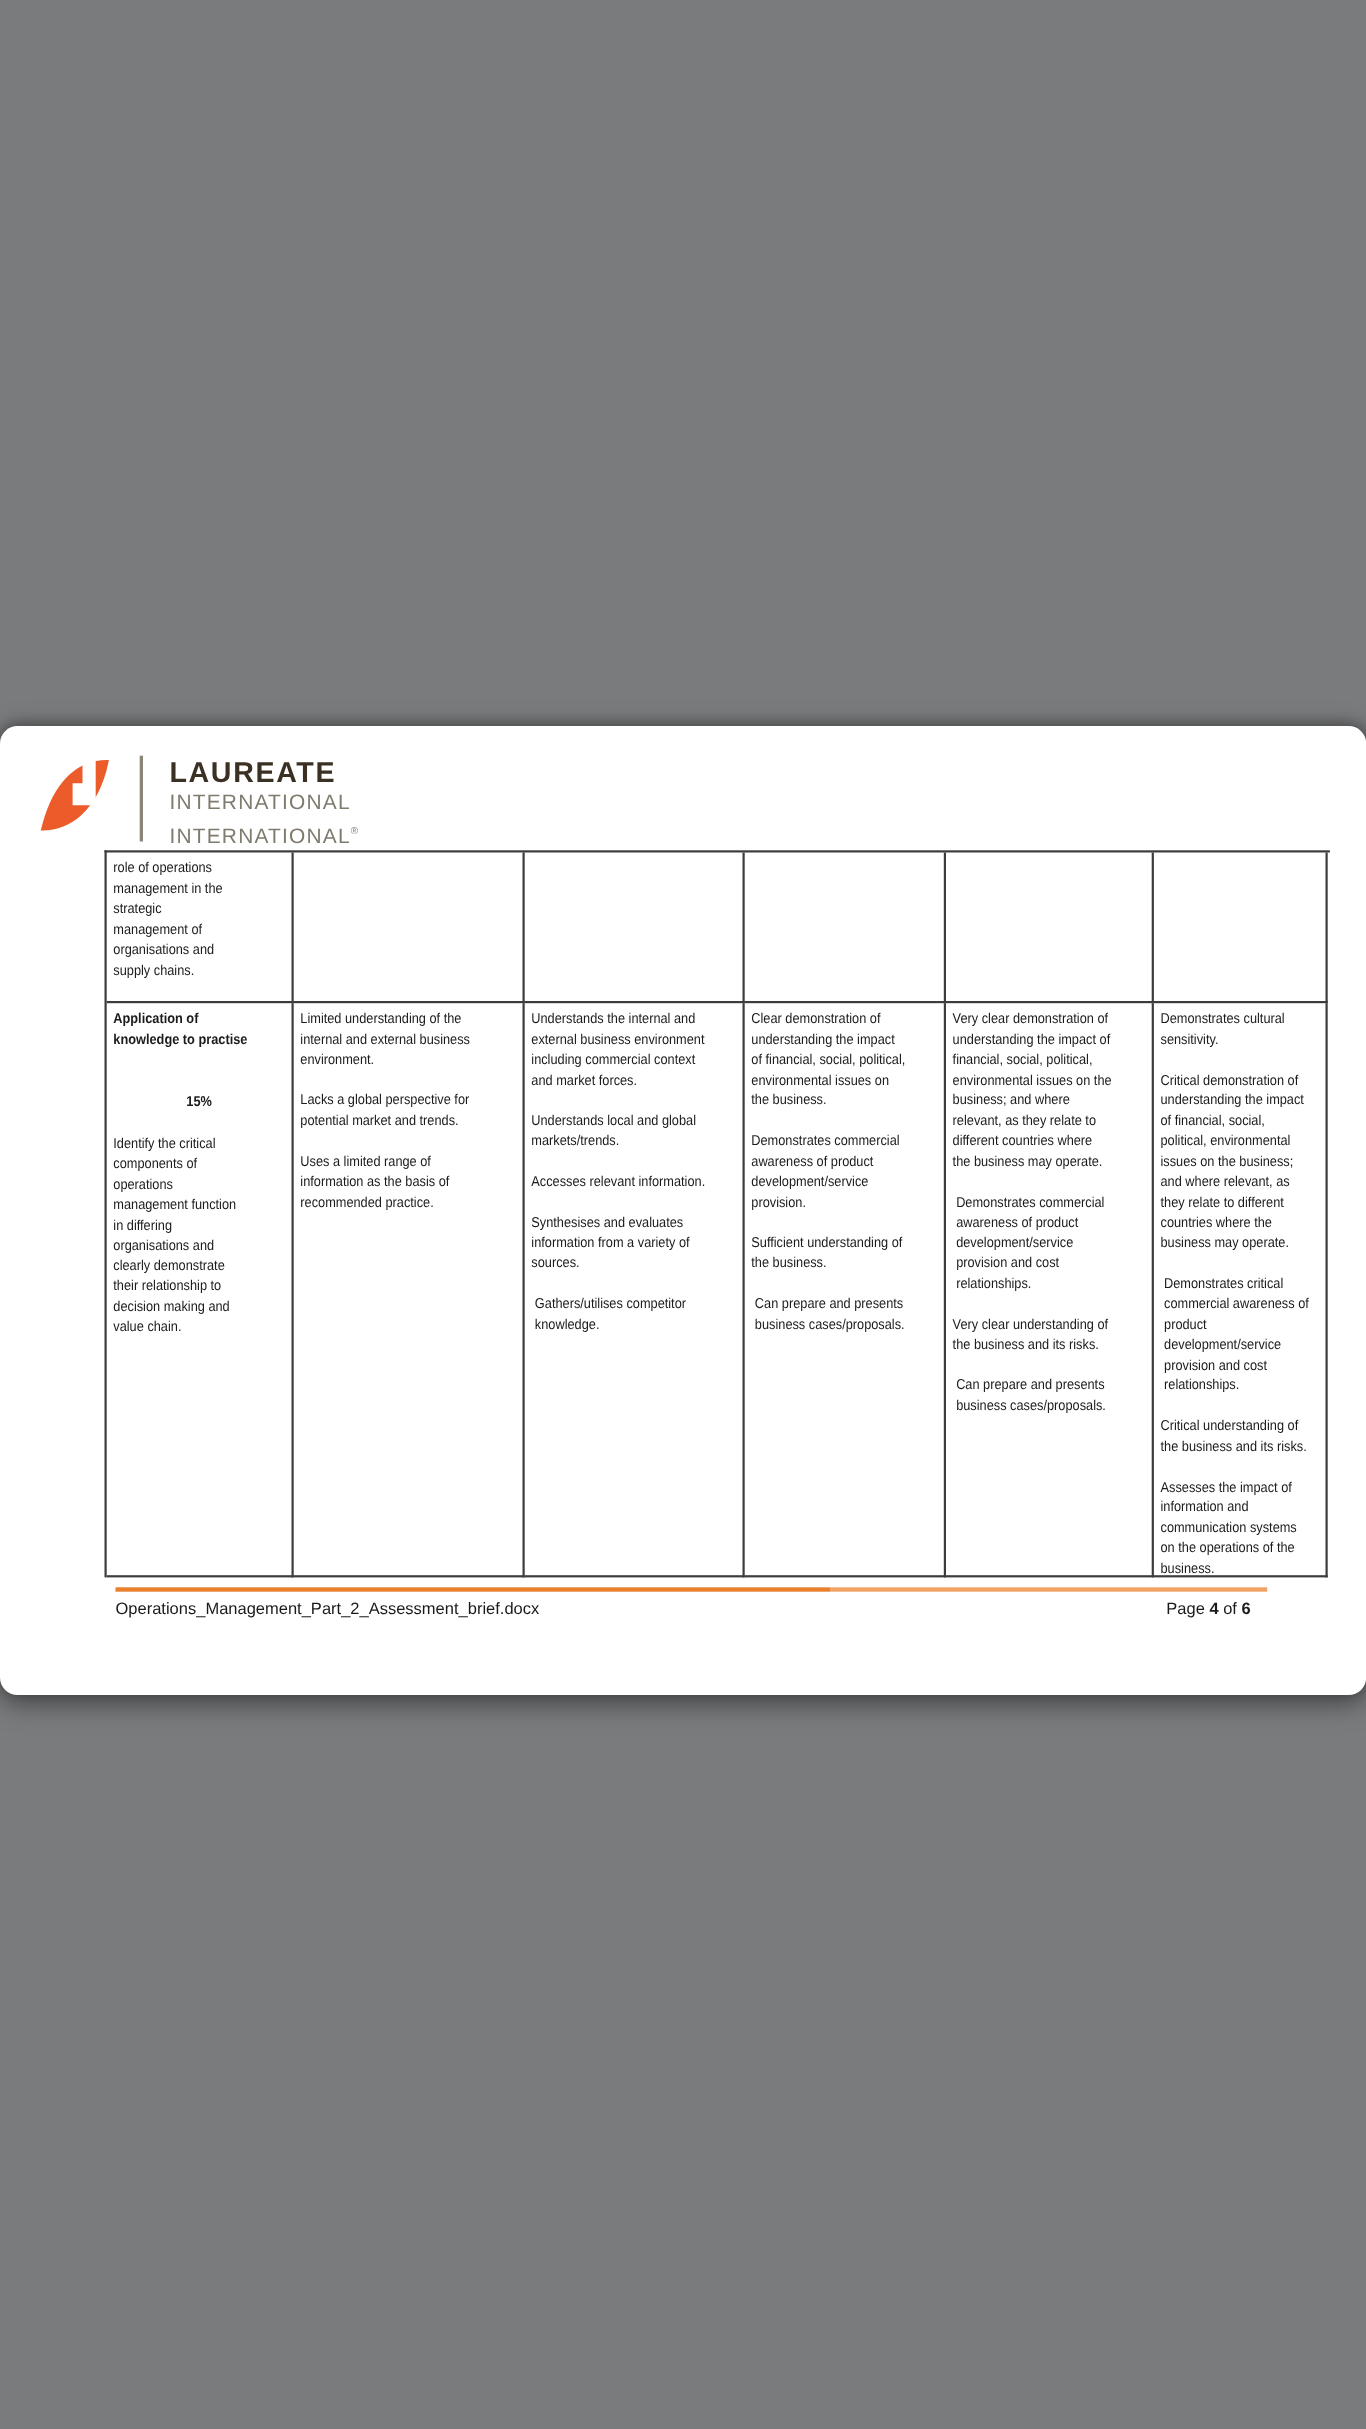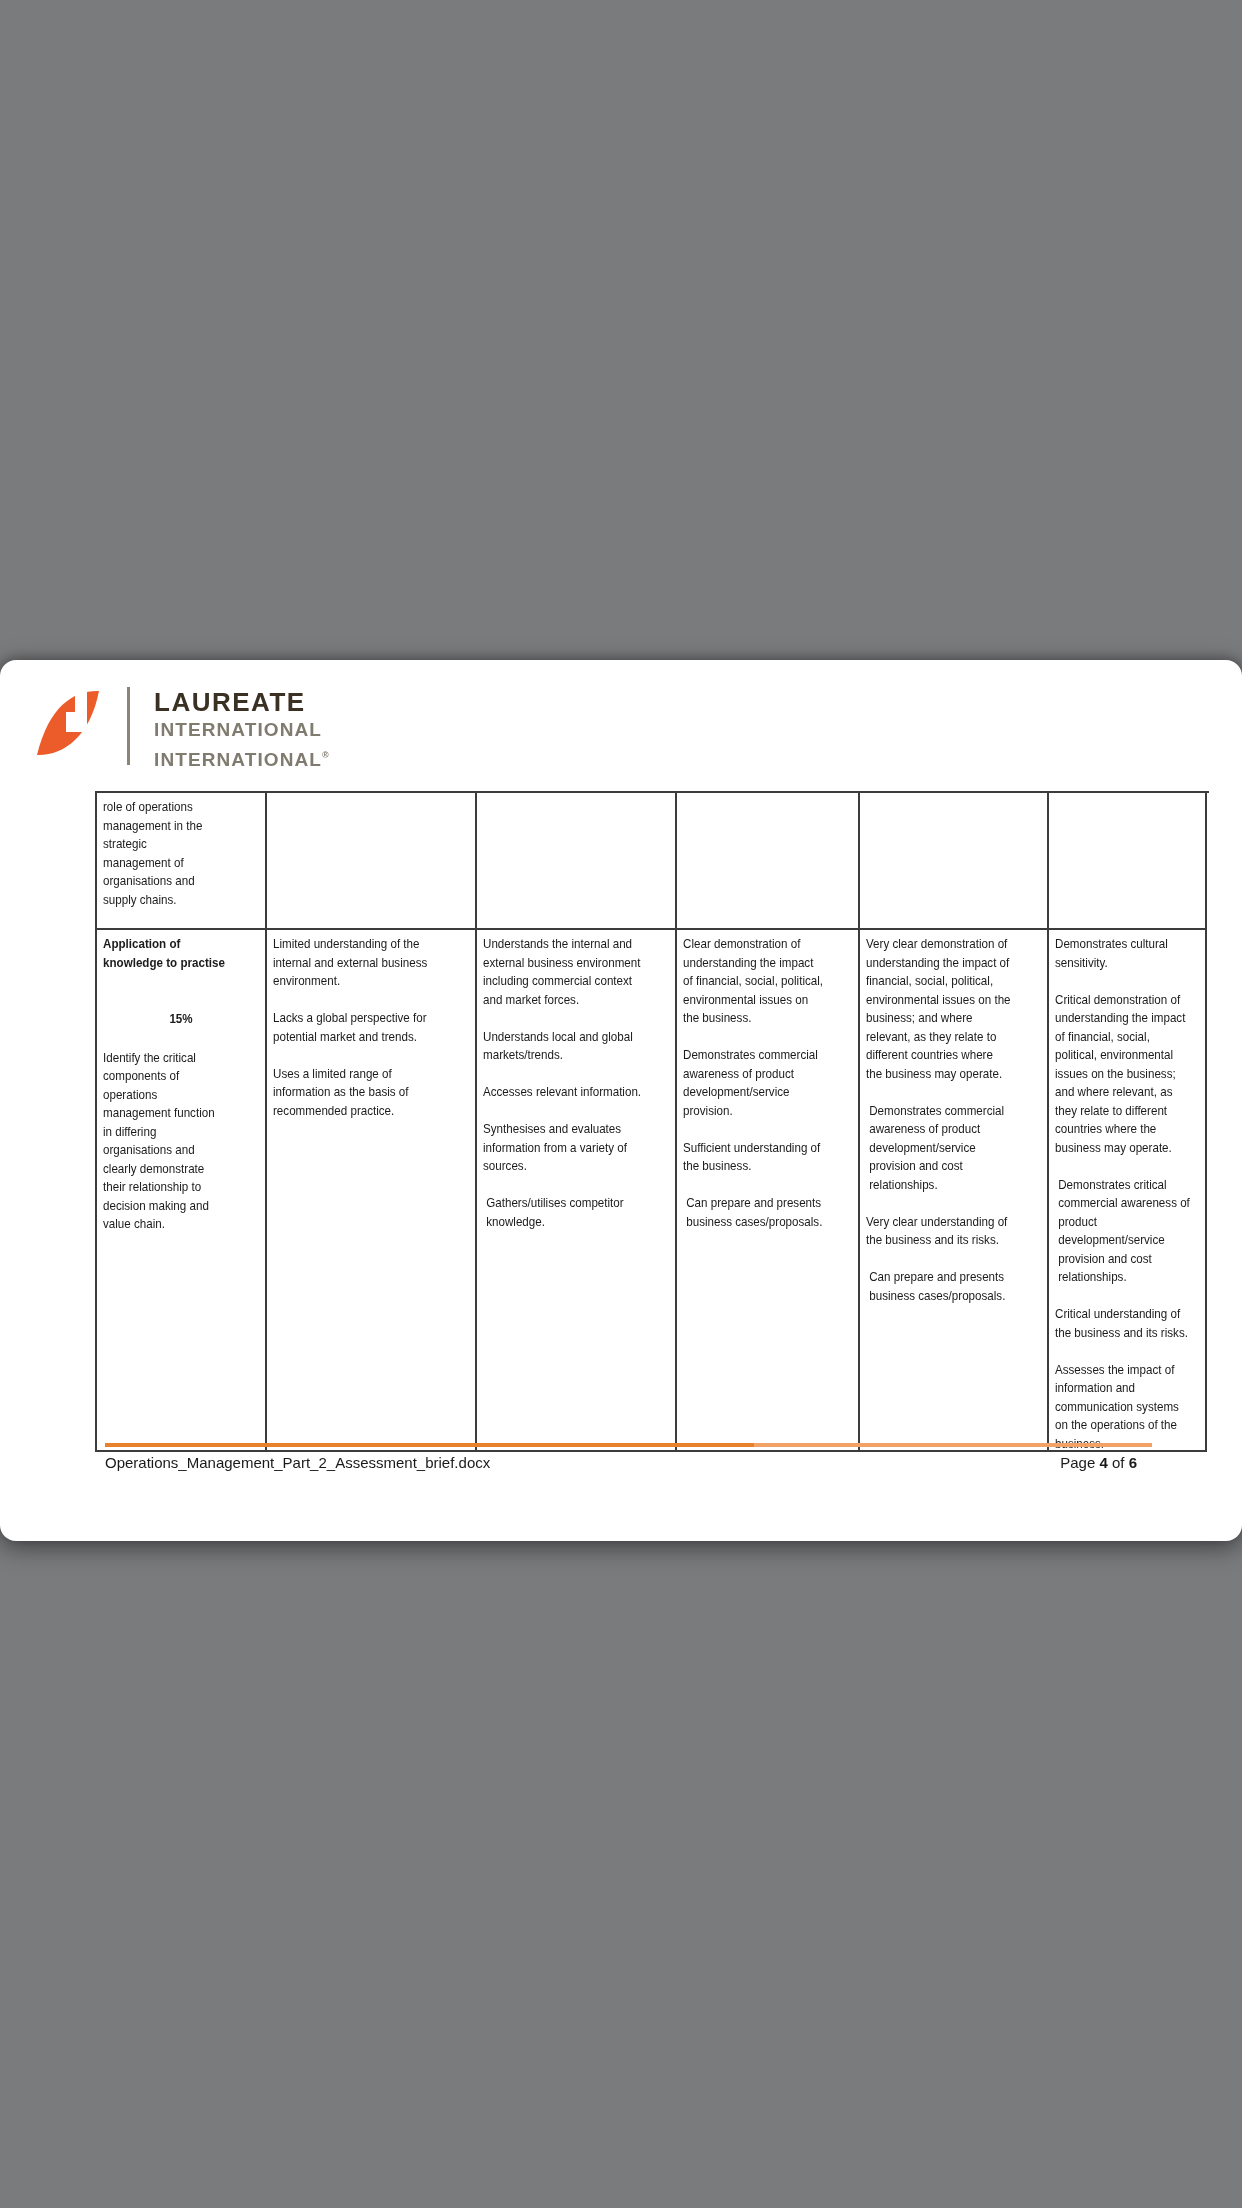--- a/index.html
+++ b/index.html
@@ -21,28 +21,28 @@
   
   .logo{position:absolute;left:33px;top:27px;height:80px;}
   .leaf{position:absolute;left:0;top:2px;}
   .logo-divider{position:absolute;left:94px;top:0;width:3px;height:78px;background:#8B8577;}
   .logo-text{position:absolute;left:121px;top:2px;white-space:nowrap;}
   .logo-primary{
     font-size:26px;font-weight:700;letter-spacing:1.5px;
     color:#3A3124;line-height:26px;
   }
   .logo-secondary{
-    font-size:19px;font-weight:700;letter-spacing:1.1px;
+    font-size:19px;font-weight:400;letter-spacing:1.1px;
     color:#807B6F;line-height:23px;margin-top:3px;
   }
   .logo-secondary sup{font-size:9px;vertical-align:8px;letter-spacing:0;}
 
   
   .rubric-table{
-    position:absolute;left:95px;top:131px;width:1112px;
+    position:absolute;left:95px;top:113px;width:1112px;
     display:grid;
     grid-template-columns:170px 210px 200px 183px 189px 158px;
     grid-template-rows:137px 522px;
     border-top:2px solid #3C3C3C;
     border-left:2px solid #3C3C3C;
     color:#1B1B1B;
     font-size:13px;line-height:18.5px;
   }
   .cell{
     border-right:2px solid #3C3C3C;

